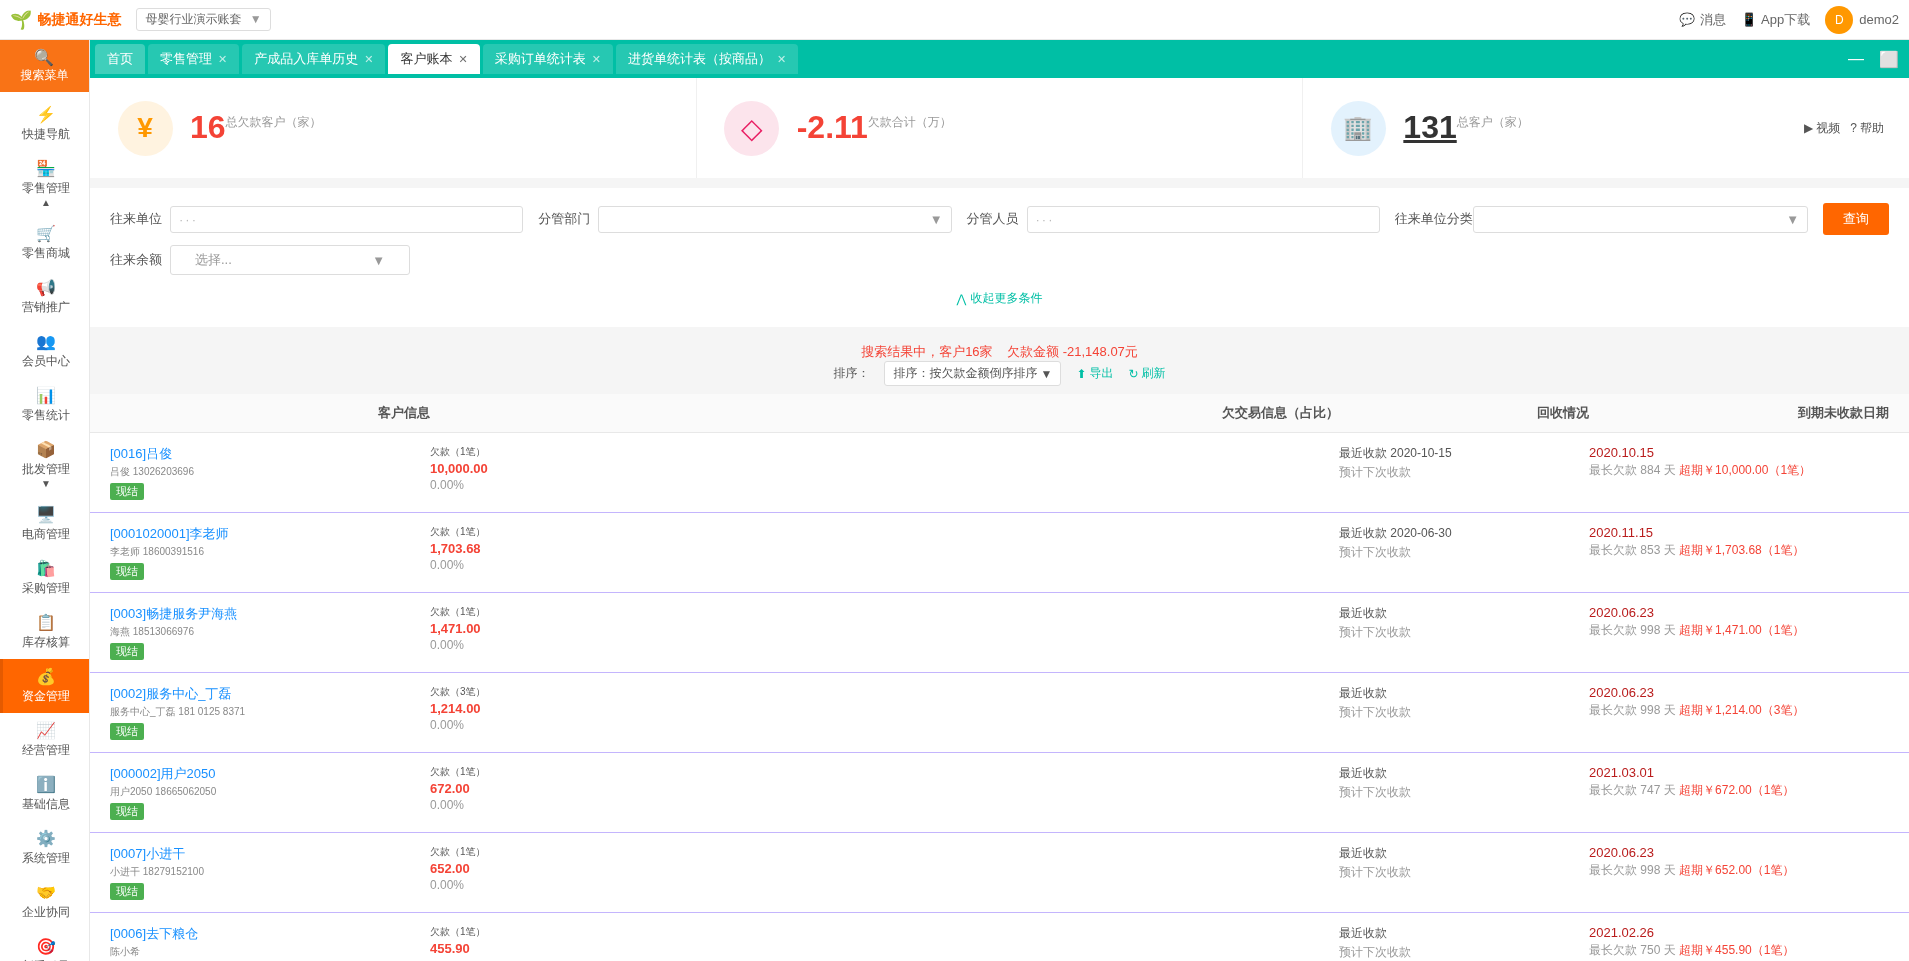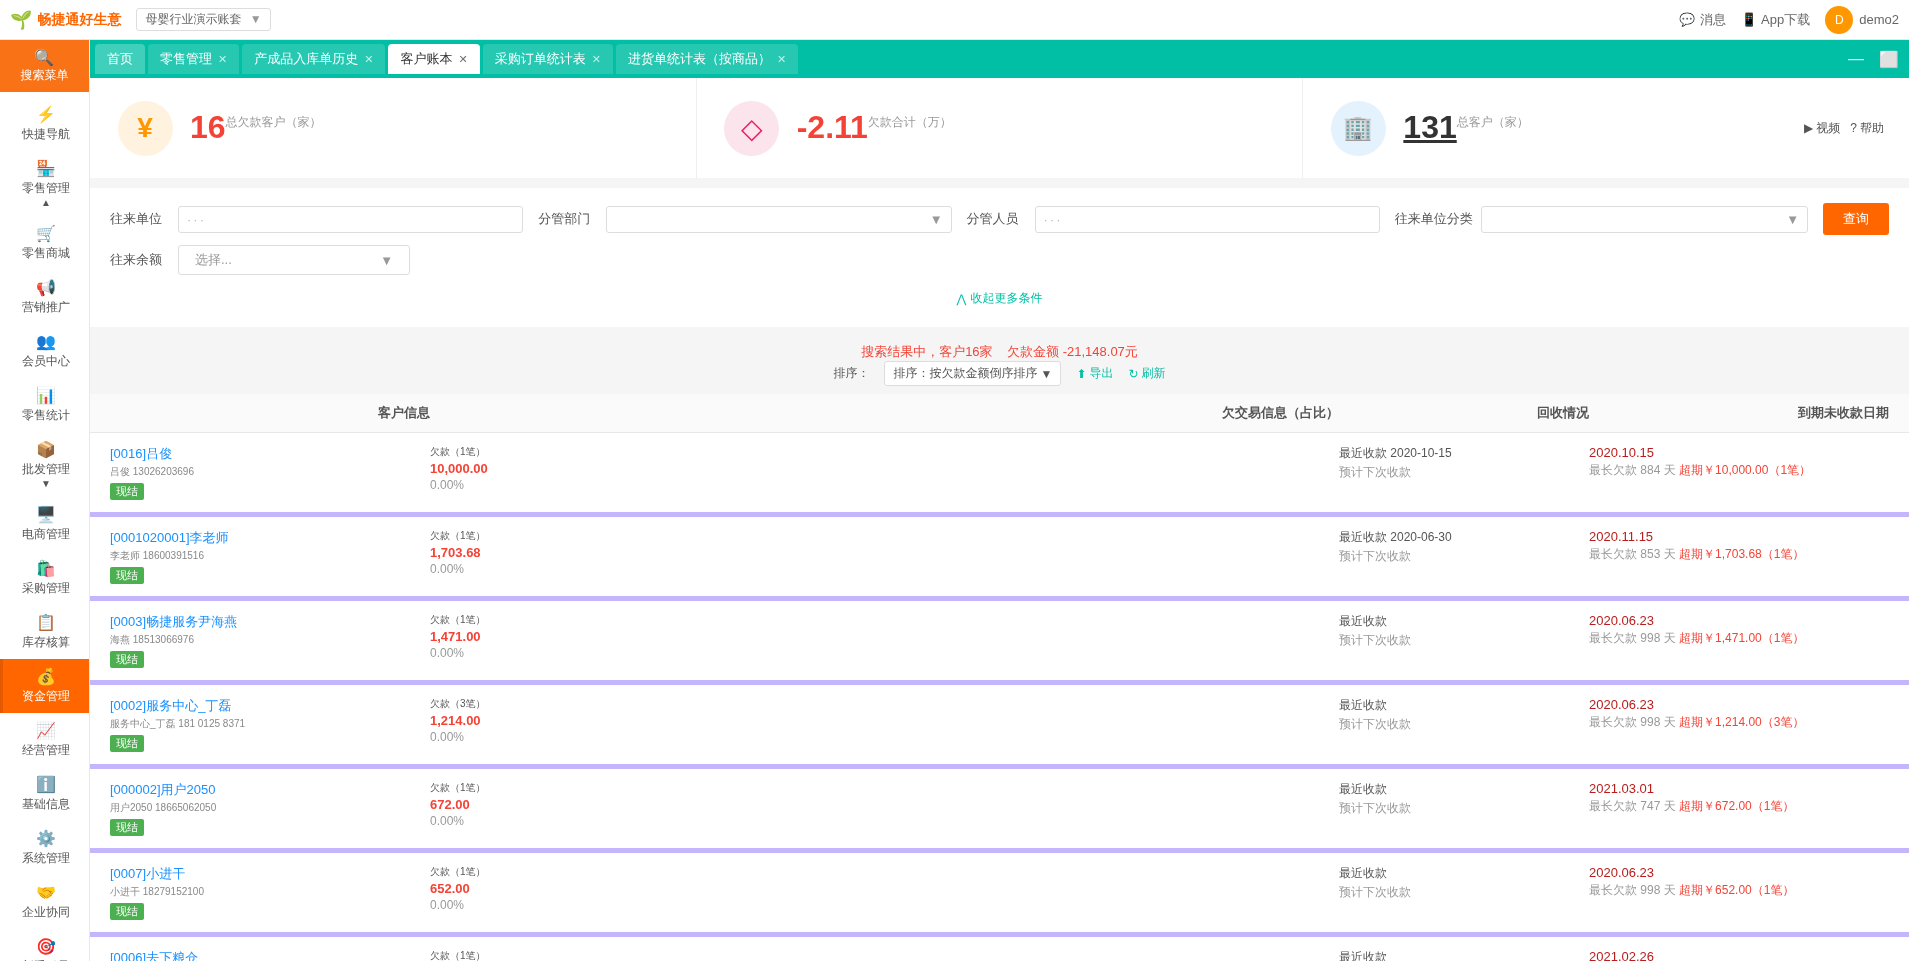--- a/index.html
+++ b/index.html
@@ -52,40 +52,40 @@
     .stat-info { display: flex; }
     .stat-number { font-size: 32px; font-weight: bold; line-height: 1.1; }
     .stat-number.red { color: #f44336; }
     .stat-number.dark { color: #333; text-decoration: underline; }
     .stat-label { font-size: 12px; color: #999; margin-top: 4px; }
     .stat-helpers { margin-left: auto; display: flex; gap: 10px; align-items: center; font-size: 12px; color: #666; }
     
     
     .filter-area { background: #fff; padding: 15px 20px; margin-bottom: 8px; }
     .filter-row { display: flex; align-items: center; gap: 15px; margin-bottom: 10px; }
-    .filter-item { display: flex; align-items: center; gap: 8px; flex: 1; }
+    .filter-item { display: flex; align-items: center; gap: 0; flex: 1; }
     .filter-label { font-size: 13px; color: #555; white-space: nowrap; min-width: 60px; }
     .filter-input { flex: 1; border: 1px solid #ddd; border-radius: 3px; padding: 5px 8px; font-size: 13px; display: flex; align-items: center; justify-content: space-between; color: #333; cursor: pointer; }
     .filter-input .dots { color: #bbb; letter-spacing: 2px; }
     .filter-input .arrow { color: #999; }
-    .filter-select { flex: 1; border: 1px solid #ddd; border-radius: 3px; padding: 5px 16px; font-size: 13px; display: flex; align-items: center; justify-content: space-between; color: #999; cursor: pointer; }
+    .filter-select { flex: 1; border: 1px solid #ddd; border-radius: 3px; padding: 5px 24px; font-size: 13px; display: flex; align-items: center; justify-content: space-between; color: #999; cursor: pointer; }
     .search-btn { background: #ff6600; color: #fff; border: none; padding: 7px 20px; border-radius: 3px; font-size: 13px; cursor: pointer; white-space: nowrap; }
     .collapse-btn { display: flex; align-items: center; justify-content: center; gap: 4px; color: #00bfa5; font-size: 12px; cursor: pointer; padding: 5px; }
     
     
     .result-bar { background: #f5f5f5; padding: 8px 20px; display: flex; align-items: center; justify-content: space-between; font-size: 13px; flex-direction: column; }
     .result-info { color: #555; }
     .result-info span { color: #f44336; }
     .result-actions { display: flex; align-items: center; gap: 15px; color: #555; font-size: 12px; }
     .result-action { display: flex; align-items: center; gap: 3px; cursor: pointer; color: #00bfa5; }
     
     
     .table-container { background: #fff; }
     .table-header { display: grid; grid-template-columns: 320px 1fr 250px 300px; padding: 10px 20px; background: #fafafa; border-bottom: 1px solid #e8e8e8; font-size: 13px; font-weight: bold; color: #555; text-align: right; }
-    .table-row-wrap { border-bottom: 5px solid #c4b5fd; }
+    .table-row-wrap { border-bottom: 1px solid #c4b5fd; }
     .table-row { display: grid; grid-template-columns: 320px 1fr 250px 300px; padding: 12px 20px; align-items: start; font-size: 13px; }
     .customer-name { color: #1890ff; font-size: 13px; cursor: pointer; text-decoration: none; }
     .customer-info { font-size: 10px; color: #888; margin-top: 2px; }
     .tag { display: inline-block; background: #4caf50; color: #fff; font-size: 11px; padding: 1px 6px; border-radius: 2px; margin-top: 4px; }
     .debt-count { font-size: 10px; color: #555; }
     .debt-amount { color: #f44336; font-size: 13px; font-weight: bold; margin-top: 2px; }
     .debt-percent { font-size: 12px; color: #999; margin-top: 2px; }
     .collection-info { font-size: 12px; color: #555; }
     .collection-next { font-size: 12px; color: #999; margin-top: 2px; }
     .due-date { font-size: 13px; color: #b91c1c; }

